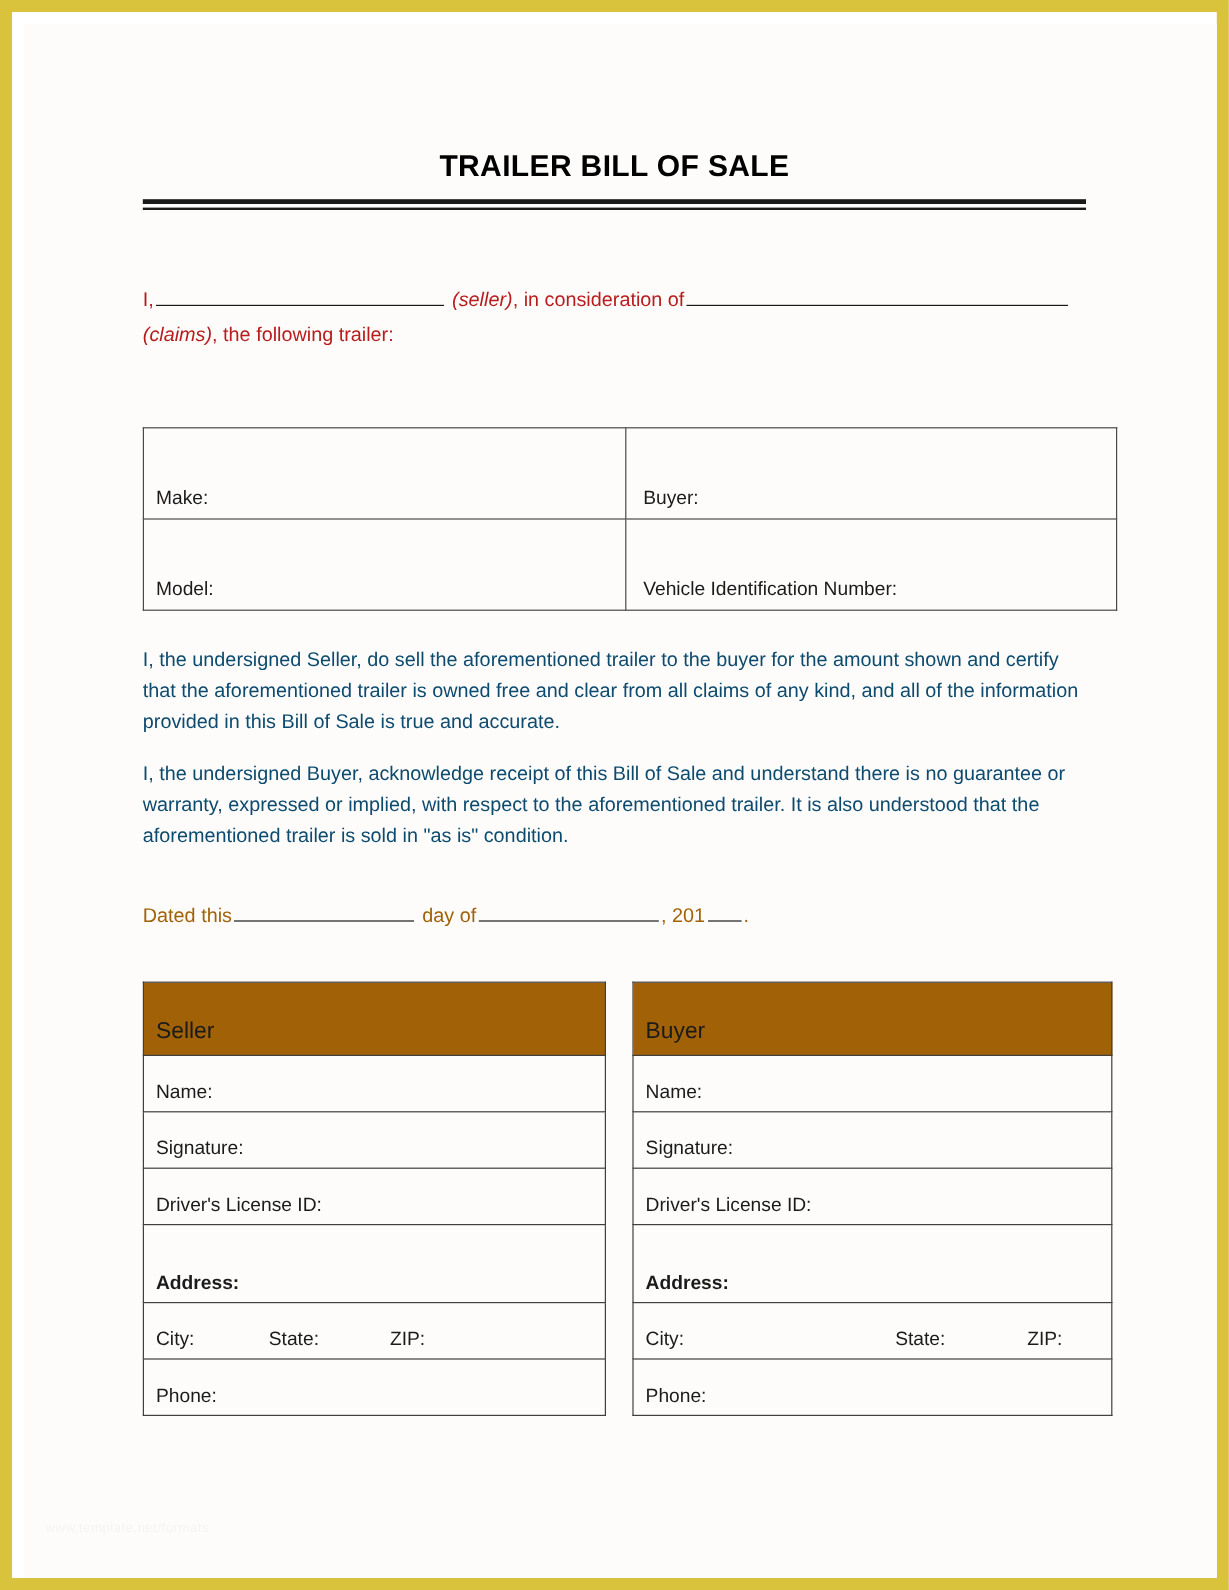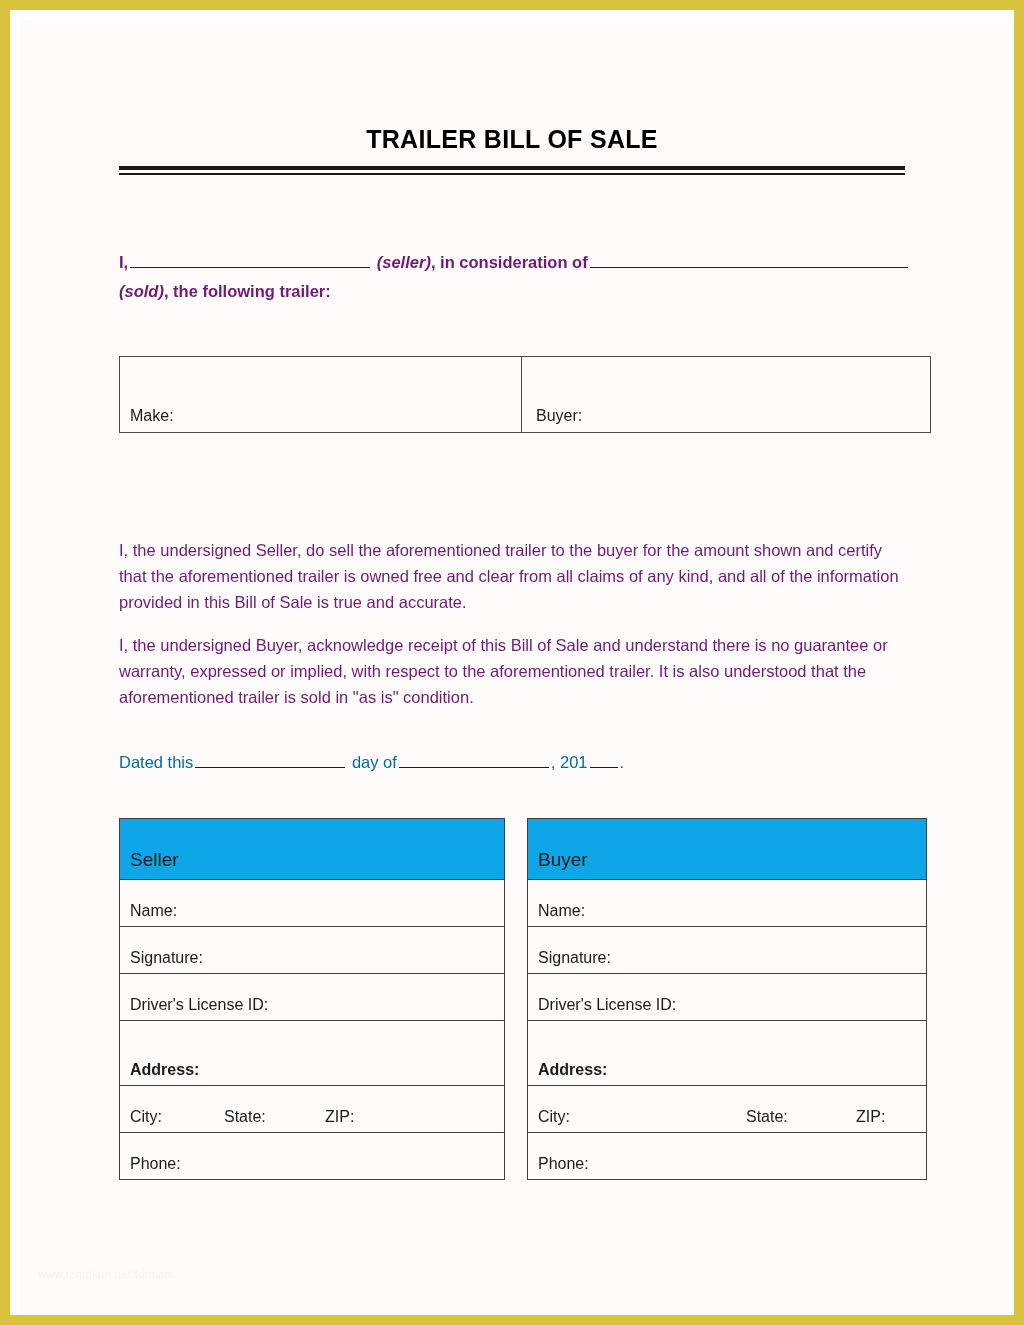--- a/index.html
+++ b/index.html
@@ -66,26 +66,25 @@
   .title-rule .r2 {
     height: 2px;
     background: #1a1a1a;
     margin-top: 3px;
   }
 
   
   .intro {
     position: absolute;
     left: 119px;
-    top: 248px;
+    top: 236px;
     width: 790px;
     font-size: 16.5px;
     line-height: 29px;
-    color: #701a75;
-    font-weight: bold;
+    color: #b91c1c;
   }
   .intro .ln { white-space: nowrap; }
   .blank {
     display: inline-block;
     border-bottom: 1.4px solid #1b1b1b;
     vertical-align: baseline;
     height: 16px;
     margin: 0 2px;
   }
   .b-seller  { width: 240px; }
@@ -115,32 +114,32 @@
   .veh-table .c-left  { width: 391px; }
   .veh-table .c-right { width: 394px; padding-left: 14px; }
 
   
   .para {
     position: absolute;
     left: 119px;
     width: 786px;
     font-size: 16.5px;
     line-height: 26px;
-    color: #701a75;
+    color: #0c4a6e;
   }
   .para-seller { top: 537px; }
   .para-buyer  { top: 632px; }
 
   
   .dated {
     position: absolute;
     left: 119px;
     top: 751px;
     font-size: 16.5px;
-    color: #0369a1;
+    color: #a16207;
     white-space: nowrap;
   }
   .b-day   { width: 150px; }
   .b-month { width: 150px; }
   .b-year  { width: 28px; }
 
   
   .party {
     position: absolute;
     top: 818px;
@@ -152,21 +151,21 @@
   .party-seller { left: 119px; width: 386px; }
   .party-buyer  { left: 527px; width: 400px; border-radius: 10px; }
 
   .party td {
     border: 1px solid #3f3f3f;
     vertical-align: bottom;
     padding: 0 0 6px 10px;
     height: 40px;
   }
   .party tr.head td {
-    background: #0ea5e9;
+    background: #a16207;
     height: 52px;
     font-size: 19px;
     padding-bottom: 8px;
   }
   .party tr.addr td {
     height: 58px;
     font-weight: bold;
   }
   .csz {
     position: relative;
@@ -211,29 +210,33 @@
     <div class="r1"></div>
     <div class="r2"></div>
   </div>
 
   <div class="intro">
     <div class="ln">
       <span>I,</span><span class="blank b-seller"></span>
       <em>(seller)</em><span>,  in consideration of</span><span class="blank b-amount"></span>
     </div>
     <div class="ln">
-      <em>(sold)</em><span>, the following trailer:</span>
+      <em>(claims)</em><span>, the following trailer:</span>
     </div>
   </div>
 
   <table class="veh-table">
     <tbody>
         <tr>
       <td class="c-left">Make:</td>
       <td class="c-right">Buyer:</td>
+    </tr>
+    <tr>
+      <td class="c-left">Model:</td>
+      <td class="c-right">Vehicle Identification Number:</td>
     </tr>
   </tbody>
     </table>
 
   <div class="para para-seller">I, the undersigned Seller, do sell the aforementioned trailer to the buyer for the amount shown and certify that the aforementioned trailer is owned free and clear from all claims of any kind, and all of the information provided in this Bill of Sale is true and accurate.</div>
   <div class="para para-buyer">I, the undersigned Buyer, acknowledge receipt of this Bill of Sale and understand there is no guarantee or warranty, expressed or implied, with respect to the aforementioned trailer. It is also understood that the aforementioned trailer is sold in "as is" condition.</div>
 
   <div class="dated">
     <span>Dated this</span><span class="blank b-day"></span>
     <span>day of</span><span class="blank b-month"></span><span>, 201</span><span class="blank b-year"></span><span>.</span>

